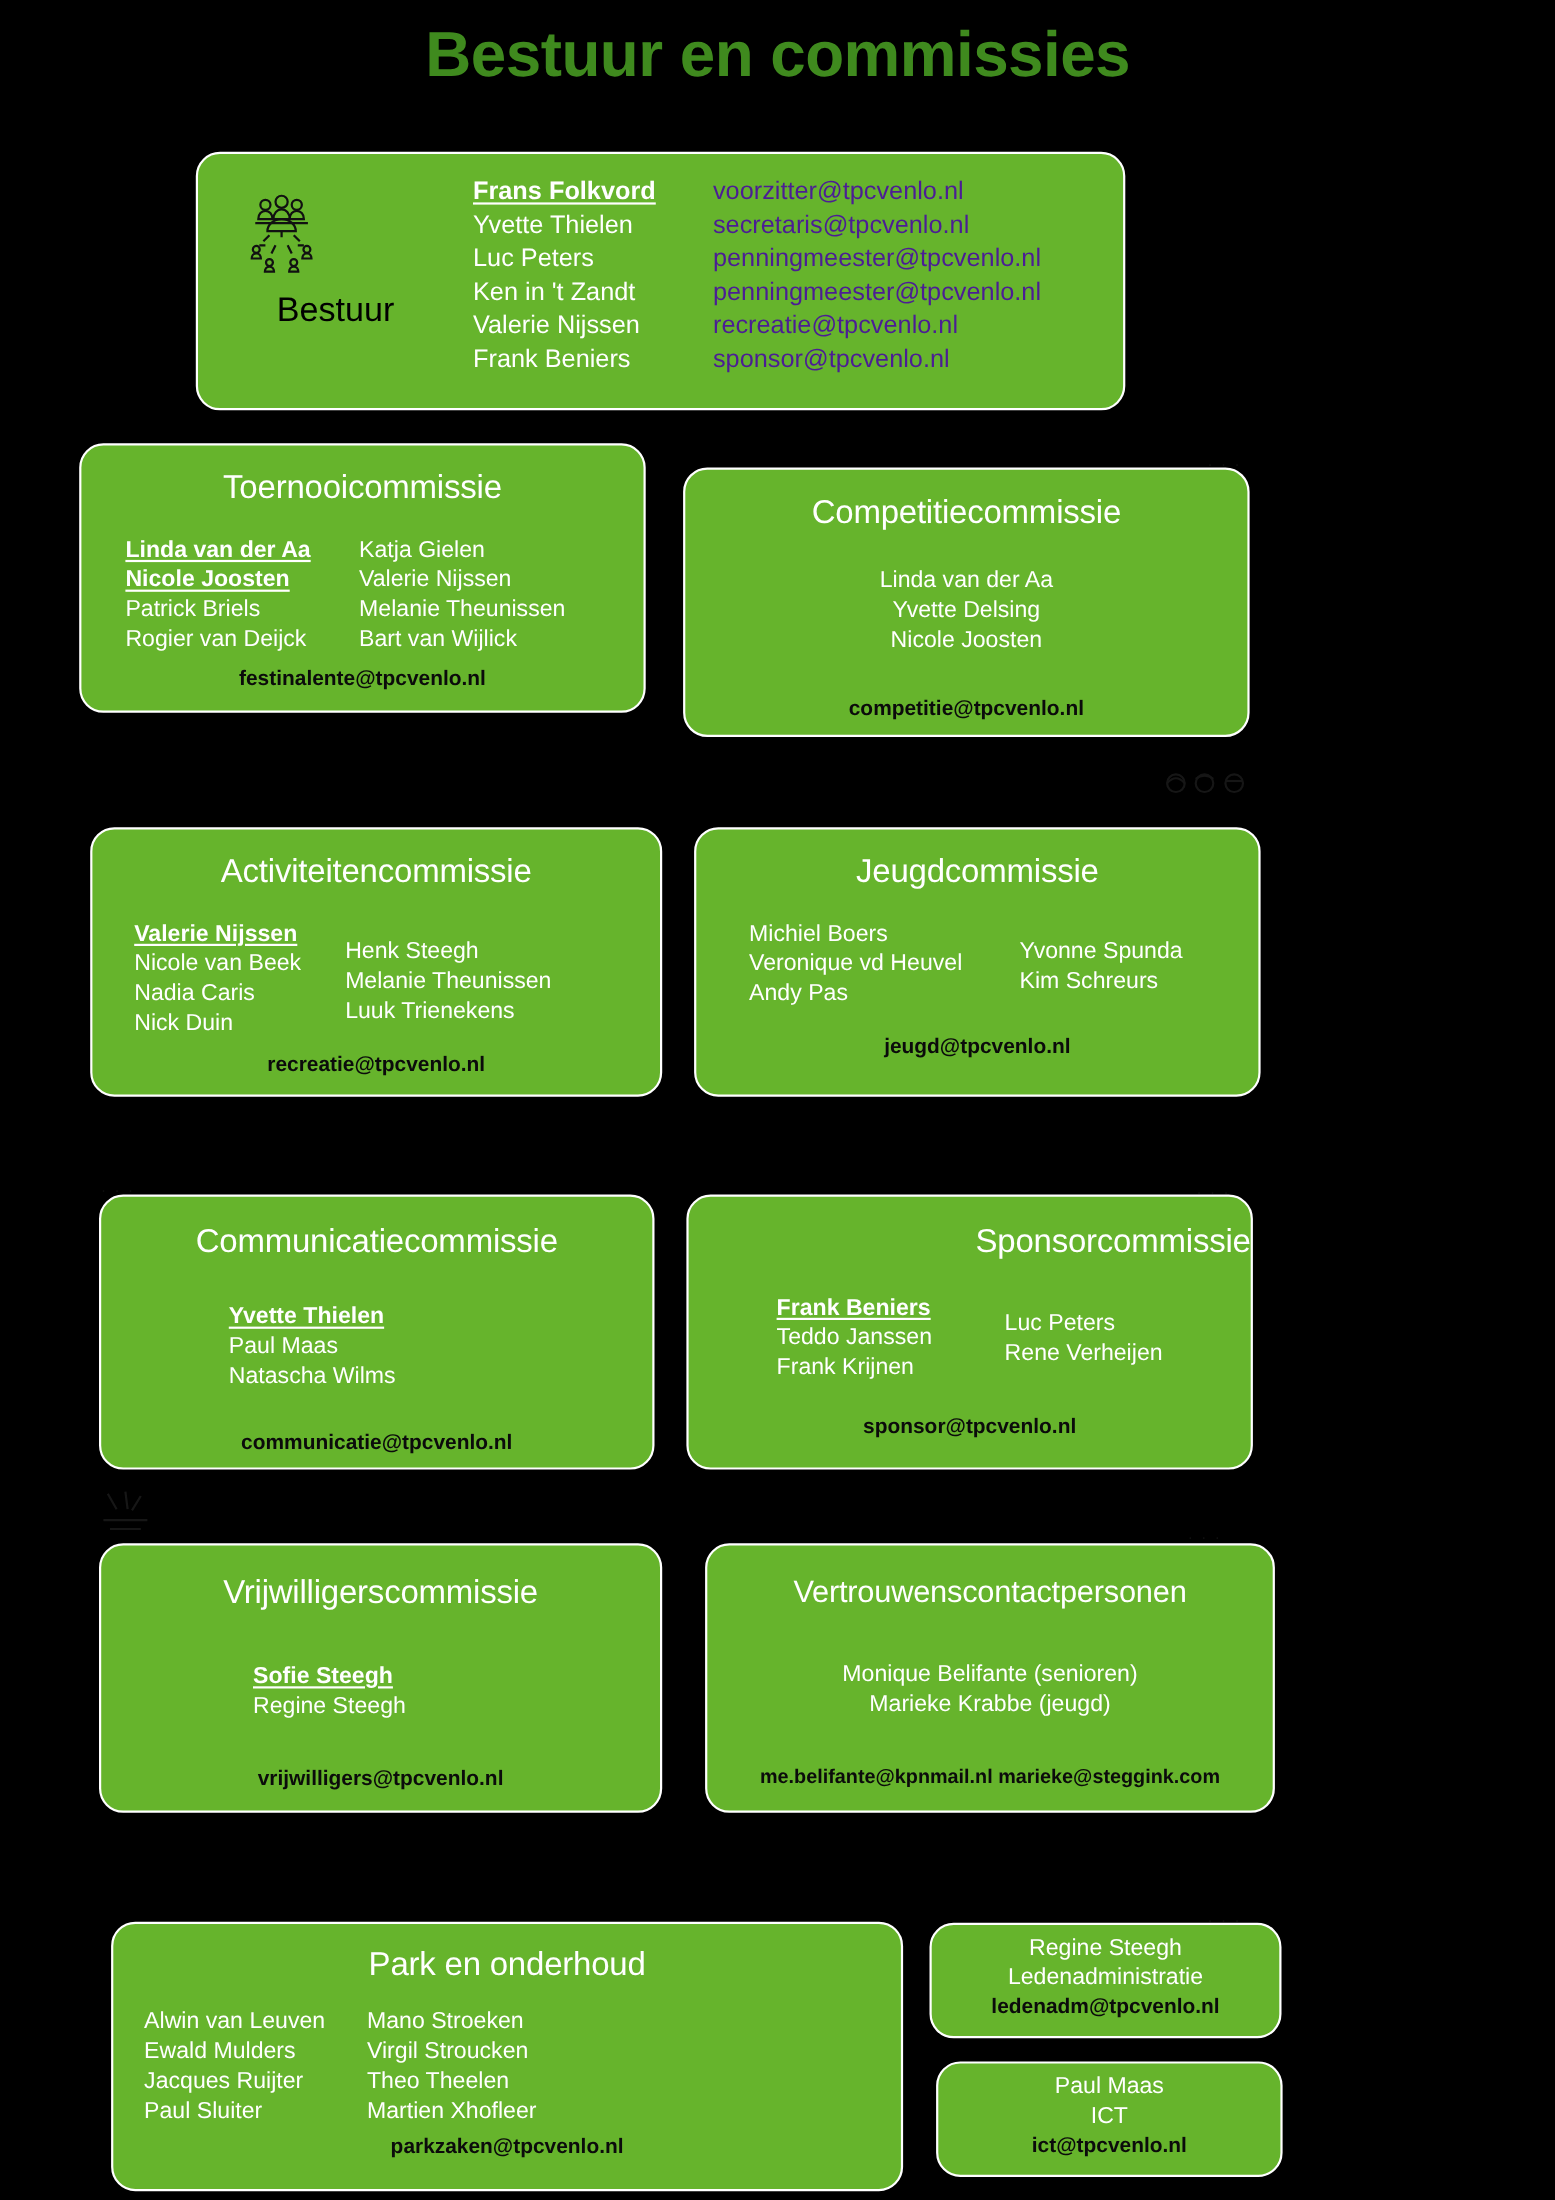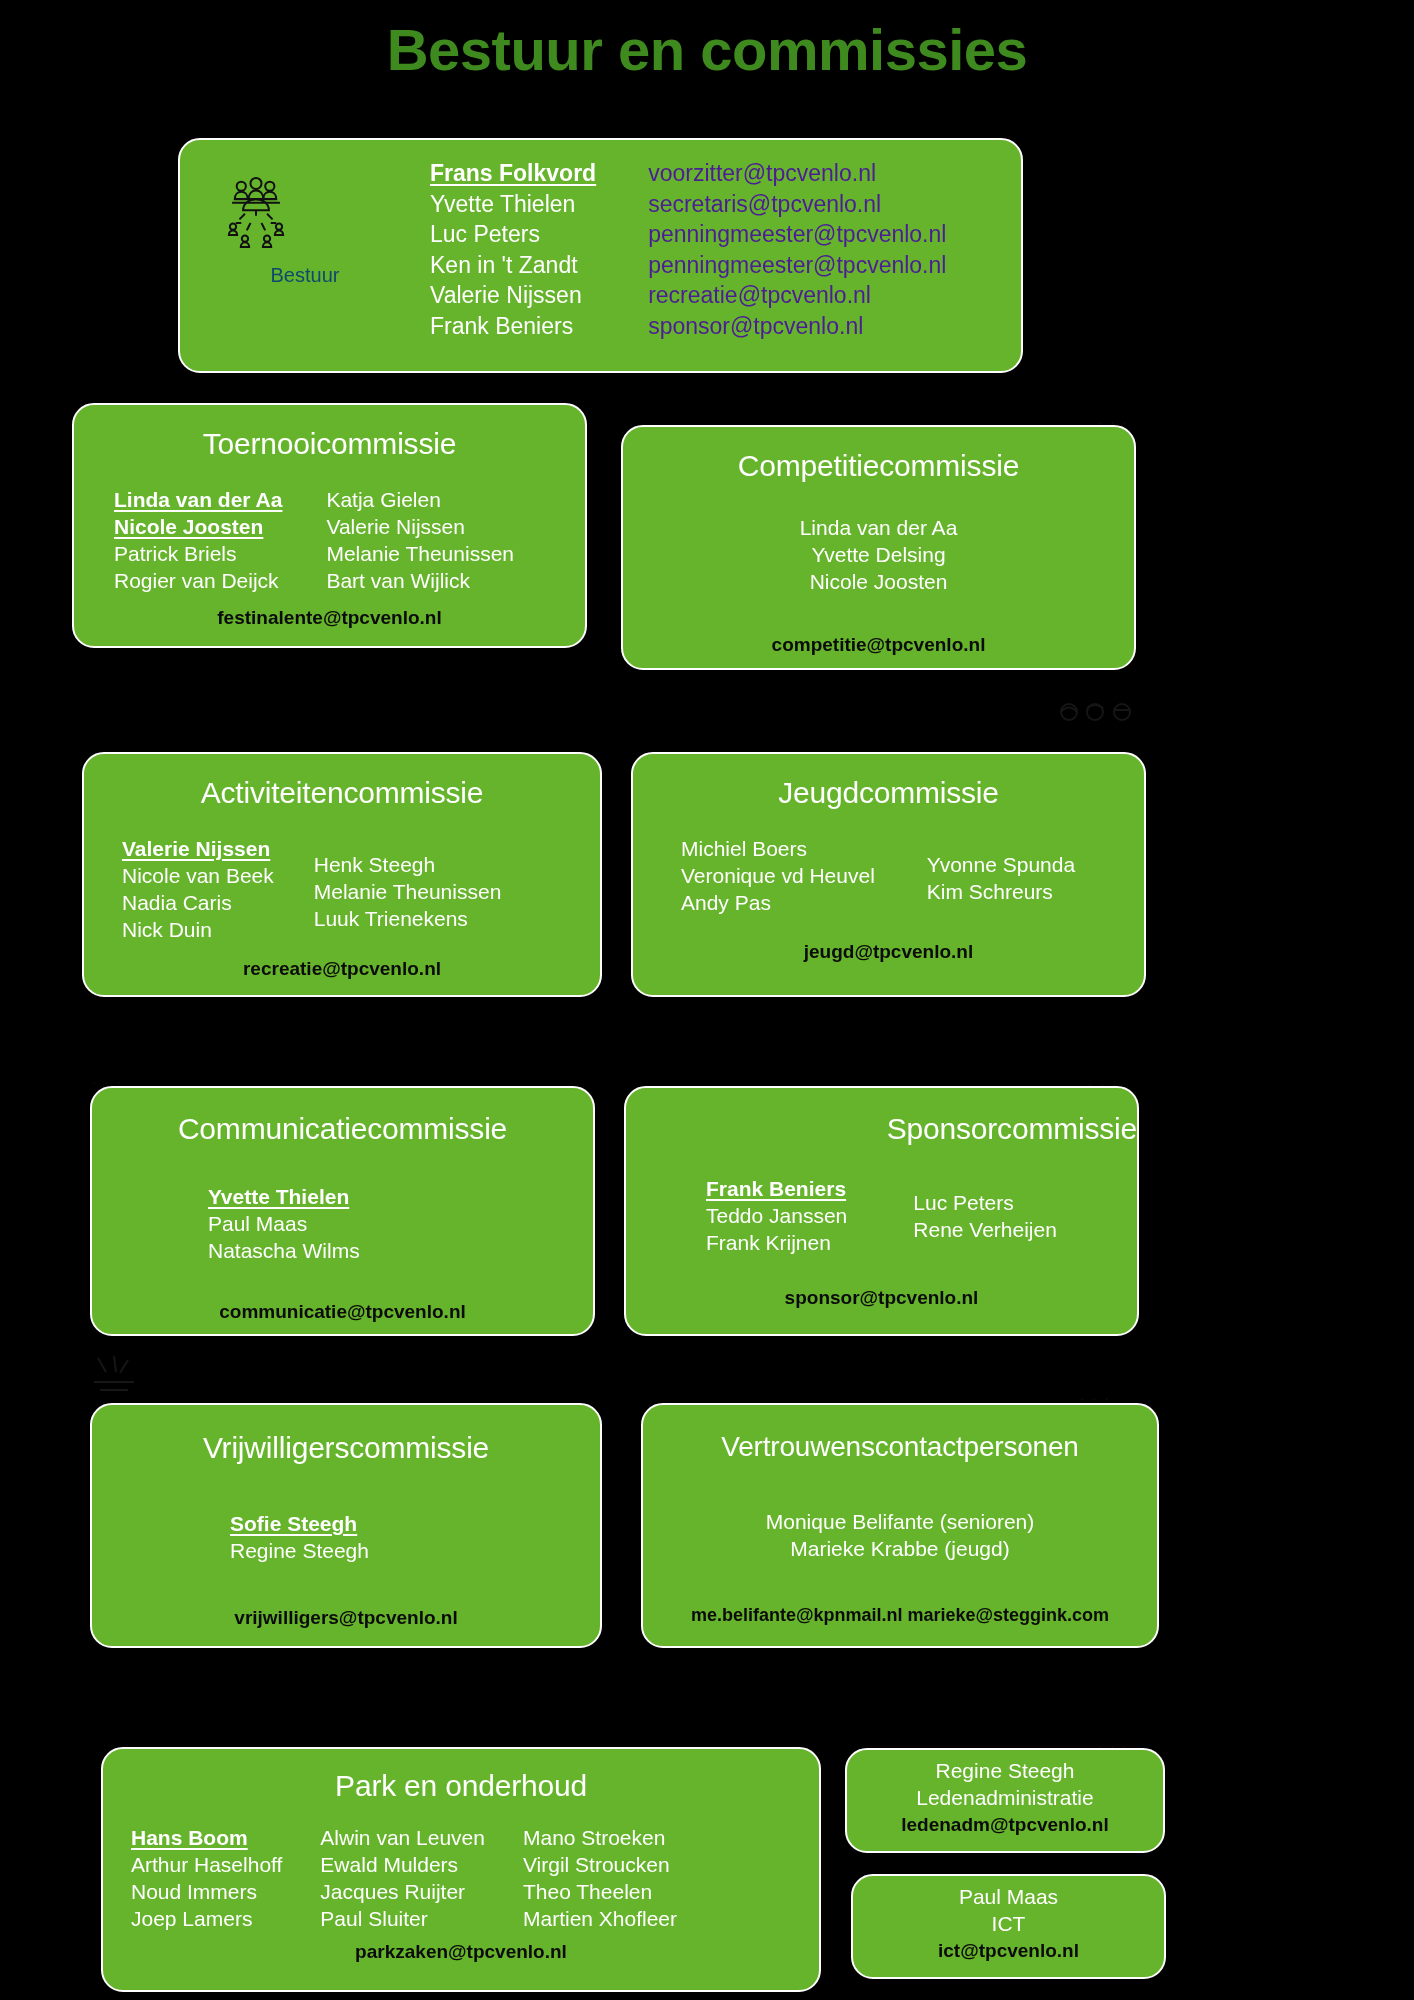--- a/index.html
+++ b/index.html
@@ -56,21 +56,21 @@
   }
   .cols{display:flex;}
   .col{display:flex;flex-direction:column;}
 
   
   #card-bestuur{left:178px;top:138px;width:845px;height:235px;}
   #bestuur-icon{
     position:absolute;left:30px;top:26px;width:190px;text-align:center;
   }
   #bestuur-icon .label{
-    margin-top:6px;font-size:20px;color:#0c4a6e;
+    margin-top:6px;font-size:31px;color:#000000;
   }
   #bestuur-cols{
     position:absolute;left:250px;top:18px;display:flex;gap:52px;
   }
   #bestuur-cols .name{font-size:23px;line-height:1.33;}
   #bestuur-cols .mail{
     color:#4c1d95;font-size:23px;line-height:1.33;font-weight:400;white-space:nowrap;
   }
 
   
@@ -301,26 +301,20 @@
         <div class="name">Marieke Krabbe (jeugd)</div>
       </div>
     </div>
     <div class="email" style="margin-top:42px;font-size:18px;">me.belifante@kpnmail.nl  marieke@steggink.com</div>
   </div>
 
   <div class="card" id="card-park">
     <div class="card-title" style="margin-top:20px;">Park en onderhoud</div>
     <div class="cols" style="margin-top:22px;padding-left:28px;gap:38px;">
       <div class="col">
-        <div class="name lead">Hans Boom</div>
-        <div class="name">Arthur Haselhoff</div>
-        <div class="name">Noud Immers</div>
-        <div class="name">Joep Lamers</div>
-      </div>
-      <div class="col">
         <div class="name">Alwin van Leuven</div>
         <div class="name">Ewald Mulders</div>
         <div class="name">Jacques Ruijter</div>
         <div class="name">Paul Sluiter</div>
       </div>
       <div class="col">
         <div class="name">Mano Stroeken</div>
         <div class="name">Virgil Stroucken</div>
         <div class="name">Theo Theelen</div>
         <div class="name">Martien Xhofleer</div>

